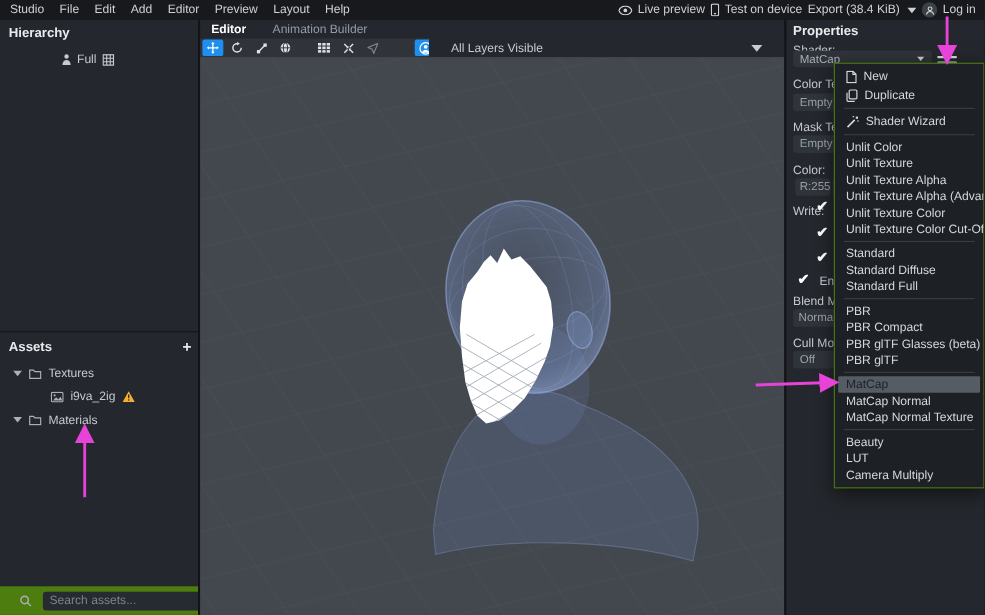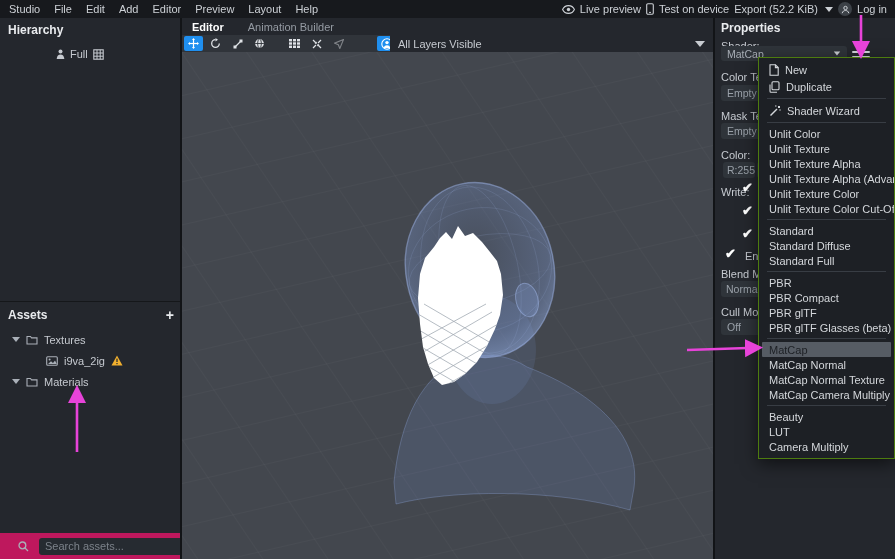--- a/index.html
+++ b/index.html
@@ -36,40 +36,40 @@
   .assets-head { display:flex; align-items:center; justify-content:space-between; padding:6px 10px 2px 8px; }
   .add-btn { color:#e9ebee; font-size:14px; font-weight:bold; line-height:10px; cursor:pointer; }
   .atree { margin-top:5px; }
   .arow { height:21px; display:flex; align-items:center; font-size:11px; color:#c6cad0; gap:6px; }
   .arow.folder { padding-left:12px; }
   .arow.child  { padding-left:46px; }
   .arow.selected { background:#1e5c8d; color:#ffffff; }
   .tri-down { width:0; height:0; border-left:4px solid transparent; border-right:4px solid transparent;
     border-top:5px solid #aab0b8; }
   
-  .searchbar { position:absolute; left:0; right:0; bottom:0; height:26px; background:#be185d;
+  .searchbar { position:absolute; left:0; right:0; bottom:0; height:26px; background:#4d7c0f;
     display:flex; align-items:center; padding:0 10px 0 18px; gap:10px; }
   .searchbar input { flex:1; background:#262b31; border:0; outline:0; border-radius:3px;
     height:17px; color:#c6cad0; font-size:11px; font-family:"Liberation Sans",sans-serif; padding:0 6px; }
   .searchbar input::placeholder { color:#7c828a; }
   
   .tabbar { height:17px; background:#24272d; display:flex; align-items:center; gap:24px;
     padding-left:10px; font-size:11px; }
   .tab { color:#959ba3; cursor:pointer; }
   .tab.active { color:#ffffff; font-weight:bold; }
   .toolbar { position:relative; height:17px; background:#30343a; display:flex; align-items:center;
     padding-left:2px; gap:3px; }
   .tbtn { width:19px; height:15px; border-radius:2px; display:flex; align-items:center;
     justify-content:center; cursor:pointer; flex:0 0 auto; }
   .tbtn.active { background:#1f8fef; }
   .tbtn.dim { opacity:.45; }
   .tb-gap { width:10px; flex:0 0 auto; }
   .btn-2d { font-size:11px; font-weight:bold; color:#ffffff; margin-left:4px; cursor:pointer; }
   .layers { position:absolute; left:208px; right:0; top:0; bottom:0; background:#24272d;
-    display:flex; align-items:center; padding:0 8px; font-size:11px; color:#c6cad0; cursor:pointer; }
+    display:flex; align-items:center; padding:0 20px; font-size:11px; color:#c6cad0; cursor:pointer; }
   .layers .tri-down { margin-left:auto; border-top-color:#c8ccd1; border-left-width:5px; border-right-width:5px; border-top-width:6px;}
   
   .viewport { position:absolute; left:0; right:0; top:34px; bottom:0; background:#43474e; overflow:hidden; }
   
   .right-panel .phead { position:absolute; left:6px; top:3px; }
   .plabel { position:absolute; left:6px; font-size:11px; color:#c6cad0; white-space:nowrap; }
   .pfield { position:absolute; background:#2f343a; border-radius:3px; color:#9aa1a9;
     font-size:10.5px; padding:2px 0 2px 6px; height:16px; overflow:hidden; white-space:nowrap; cursor:pointer; }
   .pselect { position:absolute; left:6px; top:28px; width:126px; height:15px; background:#2f343a;
     border-radius:3px; color:#a7adb5; font-size:10.5px; display:flex; align-items:center;
@@ -130,21 +130,21 @@
       <div class="tb-group">
         <span class="icon">
           <svg width="8" height="12" viewBox="0 0 8 12">
               <rect x="0.7" y="0.7" width="6.6" height="10.6" rx="1.2" fill="none" stroke="#cdd1d6" stroke-width="1.1"></rect>
               <line x1="3" y1="9.4" x2="5" y2="9.4" stroke="#cdd1d6" stroke-width="1"></line>
             </svg>
         </span>
         <span>Test on device</span>
       </div>
       <div class="tb-group">
-        <span>Export (52.2 KiB)</span>
+        <span>Export (38.4 KiB)</span>
         <span class="chev"></span>
       </div>
       <div class="tb-group">
         <span class="avatar">
           <svg width="9" height="9" viewBox="0 0 9 9">
               <circle cx="4.5" cy="3" r="1.7" fill="none" stroke="#cdd1d6" stroke-width="1"></circle>
               <path d="M1.2 8.2 C1.6 6.3 3 5.5 4.5 5.5 C6 5.5 7.4 6.3 7.8 8.2" fill="none" stroke="#cdd1d6" stroke-width="1"></path>
             </svg>
         </span>
         <span>Log in</span>
@@ -557,28 +557,28 @@
         <div class="mi-block">
 
           <div class="menu-item">
             <span>PBR Compact</span>
           </div>
         </div>
 
         <div class="mi-block">
 
           <div class="menu-item">
+            <span>PBR glTF Glasses (beta)</span>
+          </div>
+        </div>
+
+        <div class="mi-block">
+
+          <div class="menu-item">
             <span>PBR glTF</span>
-          </div>
-        </div>
-
-        <div class="mi-block">
-
-          <div class="menu-item">
-            <span>PBR glTF Glasses (beta)</span>
           </div>
         </div>
 
         <div class="mi-block has-sep">
           <div class="msep"></div>
           <div class="menu-item hl">
             <span>MatCap</span>
           </div>
         </div>
 
@@ -589,26 +589,20 @@
           </div>
         </div>
 
         <div class="mi-block">
 
           <div class="menu-item">
             <span>MatCap Normal Texture</span>
           </div>
         </div>
 
-        <div class="mi-block">
-
-          <div class="menu-item">
-            <span>MatCap Camera Multiply</span>
-          </div>
-        </div>
 
         <div class="mi-block has-sep">
           <div class="msep"></div>
           <div class="menu-item">
             <span>Beauty</span>
           </div>
         </div>
 
         <div class="mi-block">
 

